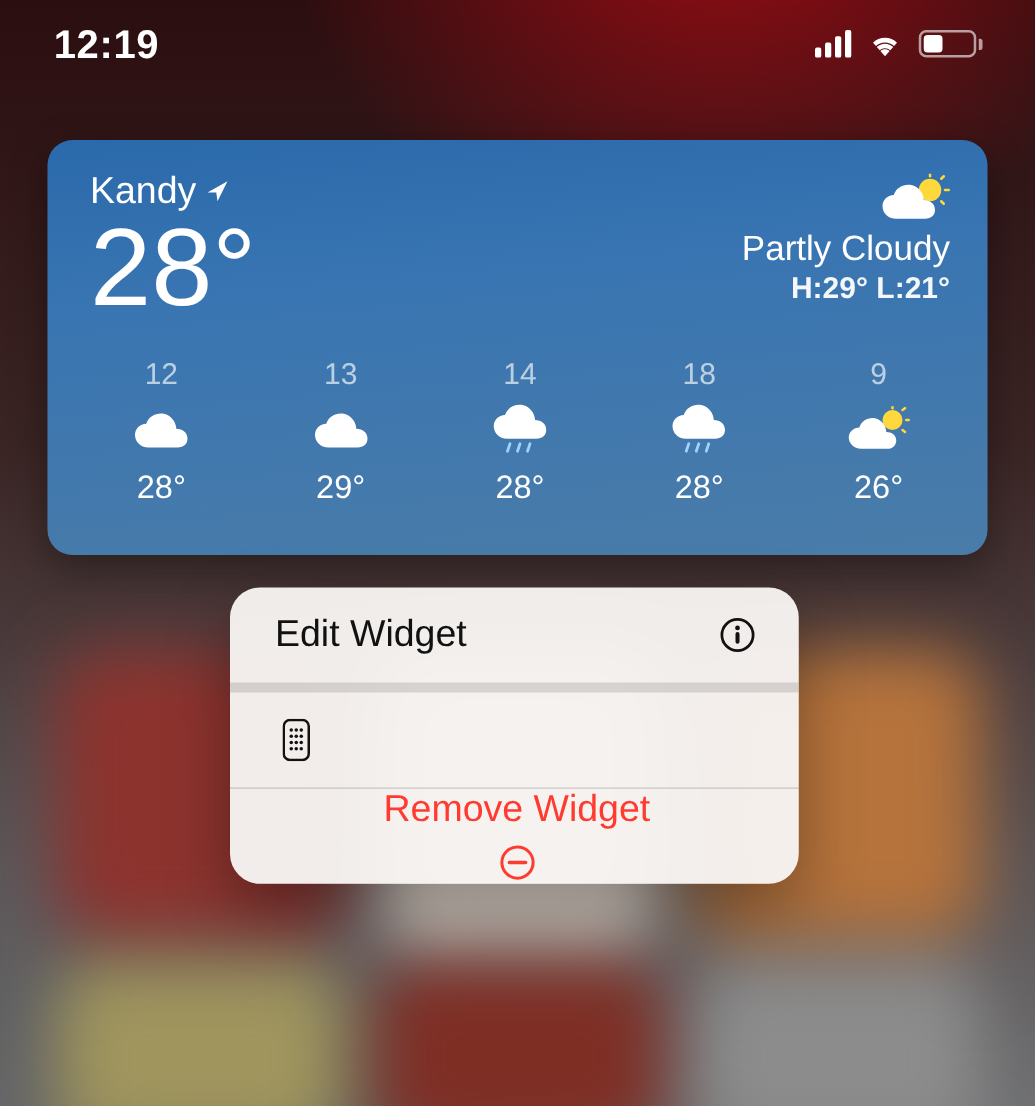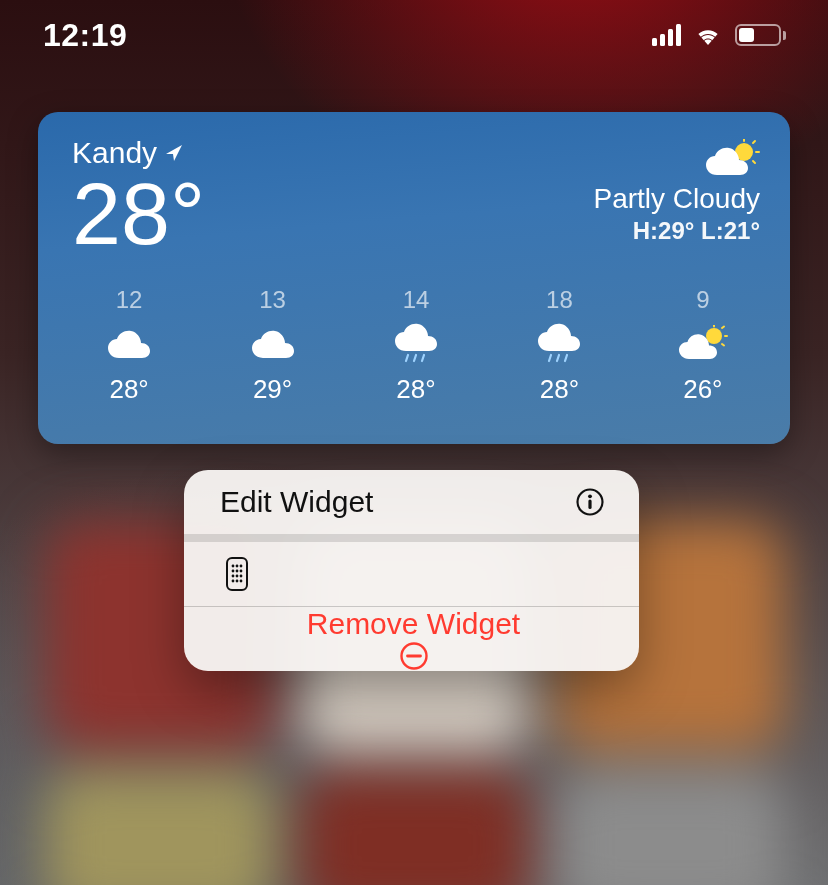--- a/index.html
+++ b/index.html
@@ -154,21 +154,21 @@
       left: 184px;
       top: 470px;
       width: 455px;
       background: rgba(246,243,241,0.97);
       border-radius: 24px;
       overflow: hidden;
       z-index: 4;
       box-shadow: 0 20px 50px rgba(0,0,0,0.35);
     }
     .menu-item {
-      height: 64px;
+      height: 76px;
       display: flex;
       align-items: center;
       justify-content: space-between;
       padding: 0 32px 0 36px;
       font-size: 30px;
       color: #111;
       cursor: pointer;
       position: relative;
     }
     .menu-sep-thick {

